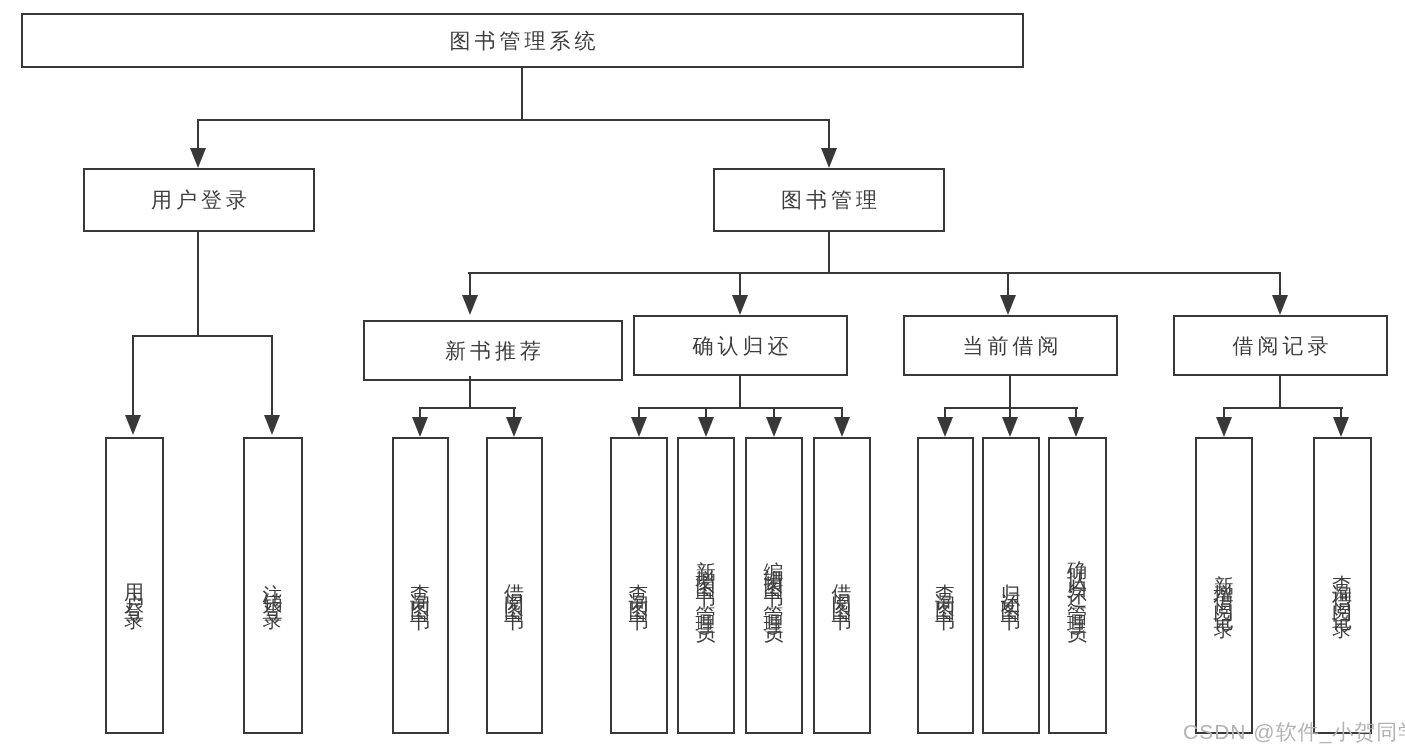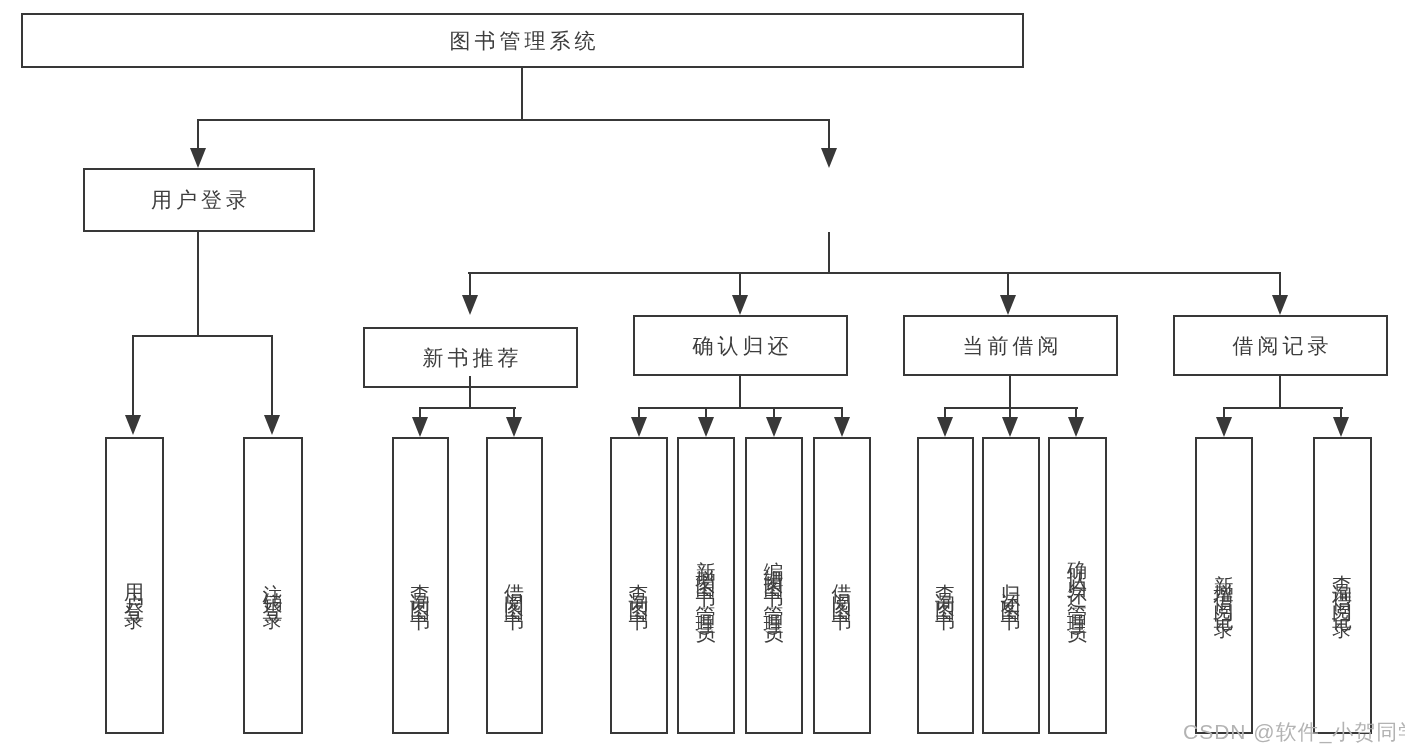--- a/index.html
+++ b/index.html
@@ -64,40 +64,43 @@
   <div class="vline" style="left:521px;top:68px;height:52px"></div>
   <div class="hline" style="left:197px;top:119px;width:633px"></div>
   <div class="vline" style="left:197px;top:119px;height:31px"></div>
   <div class="arrow" style="left:190px;top:148px"></div>
   <div class="vline" style="left:828px;top:119px;height:31px"></div>
   <div class="arrow" style="left:821px;top:148px"></div>
 
   <div class="box" style="left:83px;top:168px;width:232px;height:64px">
     <span class="lbl">用户登录</span>
   </div>
+  <div class="box" style="left:713px;top:168px;width:232px;height:64px">
+    <span class="lbl">图书管理</span>
+  </div>
 
   <div class="vline" style="left:197px;top:232px;height:105px"></div>
   <div class="hline" style="left:132px;top:335px;width:141px"></div>
   <div class="vline" style="left:132px;top:335px;height:81px"></div>
   <div class="arrow" style="left:125px;top:415px"></div>
   <div class="vline" style="left:271px;top:335px;height:81px"></div>
   <div class="arrow" style="left:264px;top:415px"></div>
 
   <div class="vline" style="left:828px;top:232px;height:42px"></div>
   <div class="hline" style="left:468px;top:272px;width:813px"></div>
   <div class="vline" style="left:469px;top:272px;height:26px"></div>
   <div class="arrow" style="left:462px;top:295px"></div>
   <div class="vline" style="left:739px;top:272px;height:26px"></div>
   <div class="arrow" style="left:732px;top:295px"></div>
   <div class="vline" style="left:1007px;top:272px;height:26px"></div>
   <div class="arrow" style="left:1000px;top:295px"></div>
   <div class="vline" style="left:1279px;top:272px;height:26px"></div>
   <div class="arrow" style="left:1272px;top:295px"></div>
 
-  <div class="box" style="left:363px;top:327px;width:215px;height:61px">
+  <div class="box" style="left:363px;top:320px;width:260px;height:61px">
     <span class="lbl">新书推荐</span>
   </div>
   <div class="box" style="left:633px;top:315px;width:215px;height:61px">
     <span class="lbl">确认归还</span>
   </div>
   <div class="box" style="left:903px;top:315px;width:215px;height:61px">
     <span class="lbl">当前借阅</span>
   </div>
   <div class="box" style="left:1173px;top:315px;width:215px;height:61px">
     <span class="lbl">借阅记录</span>

